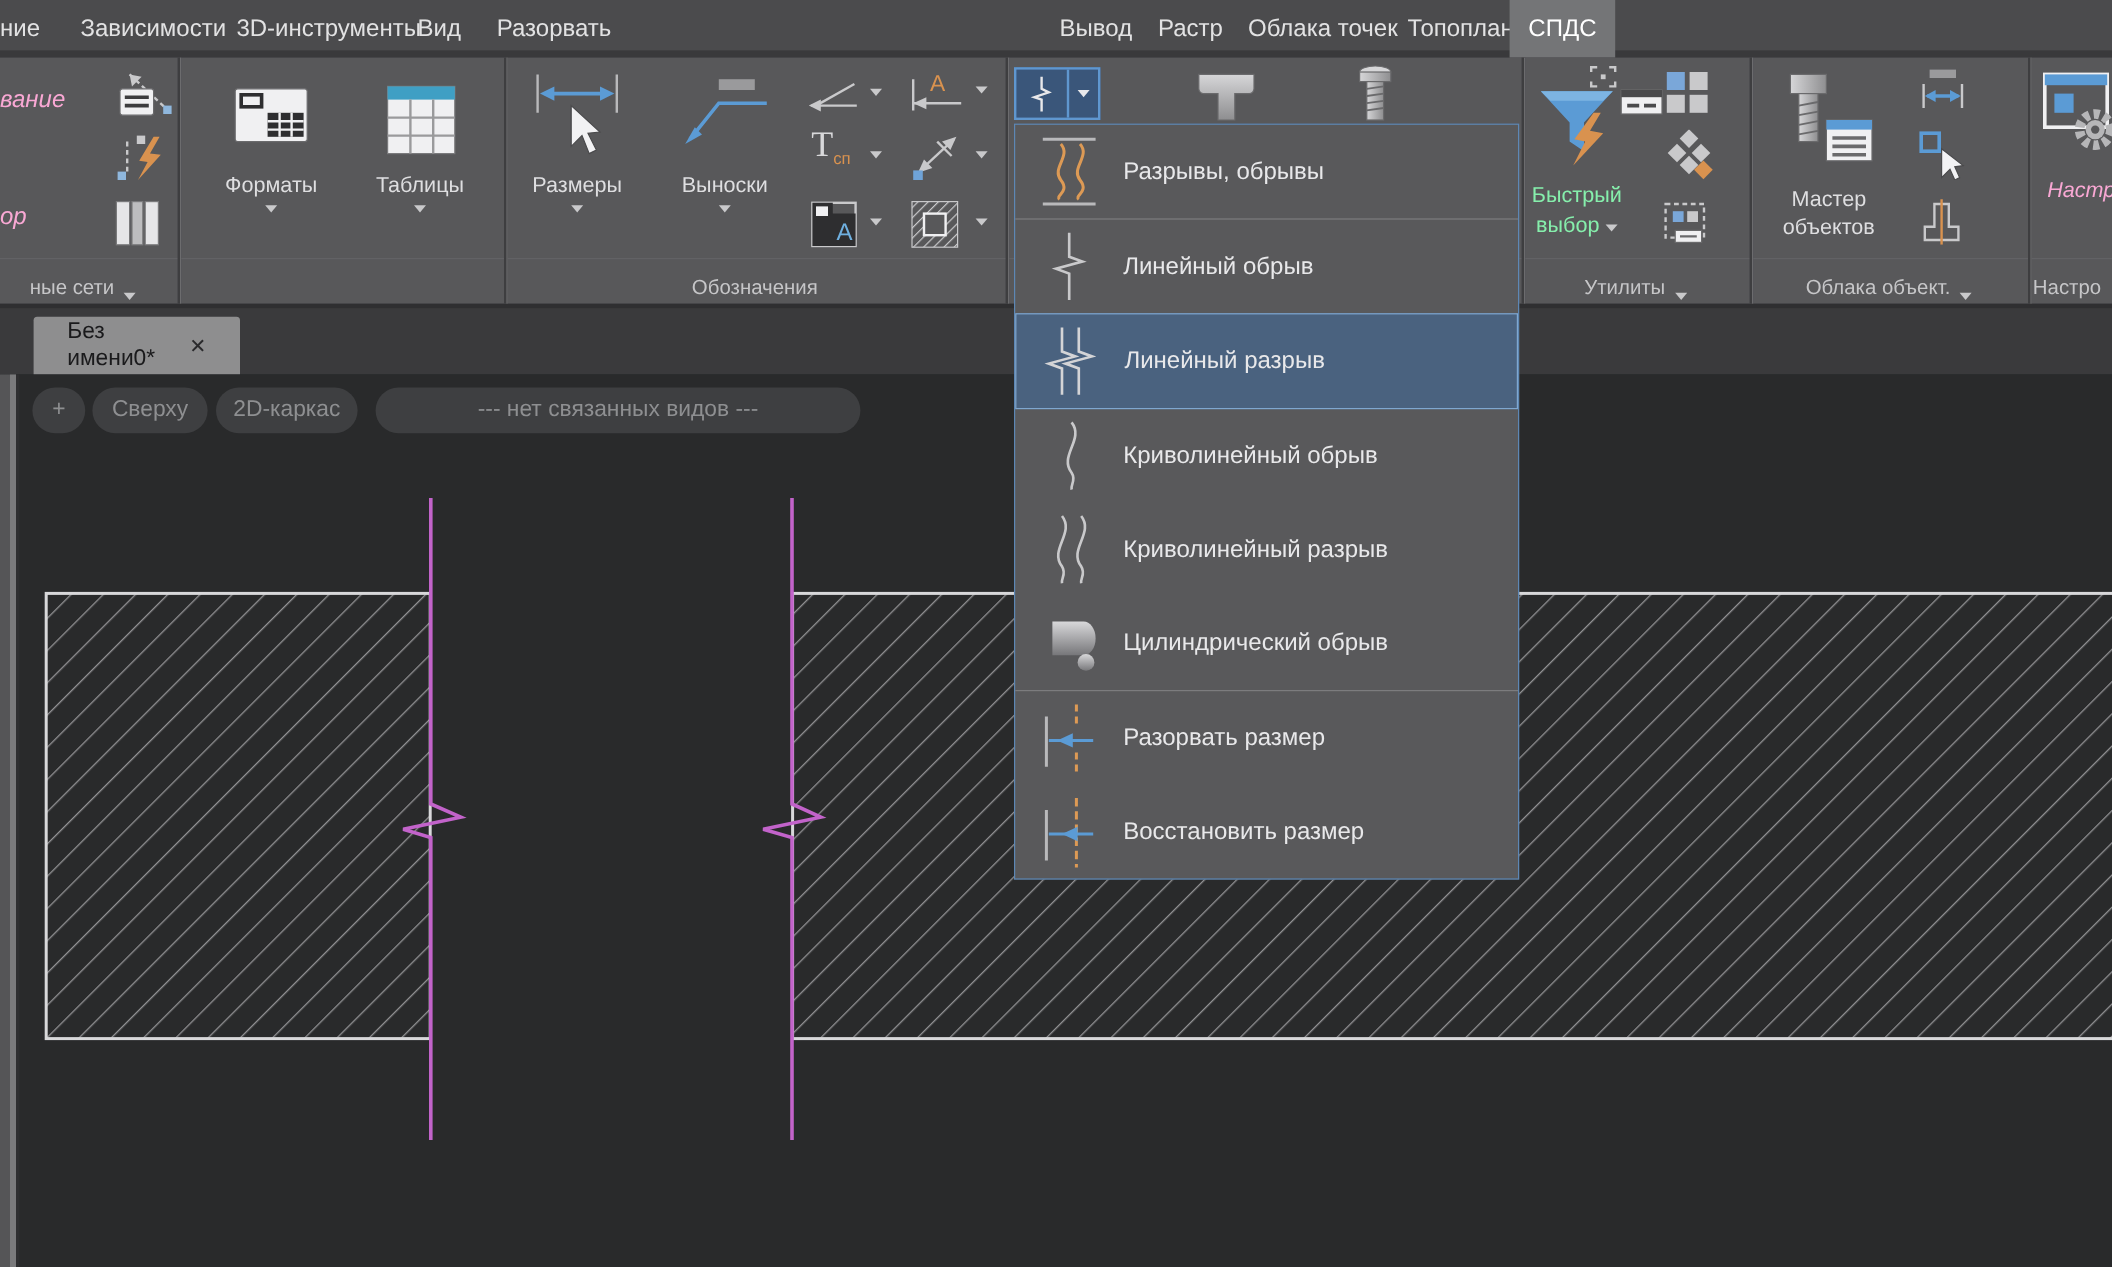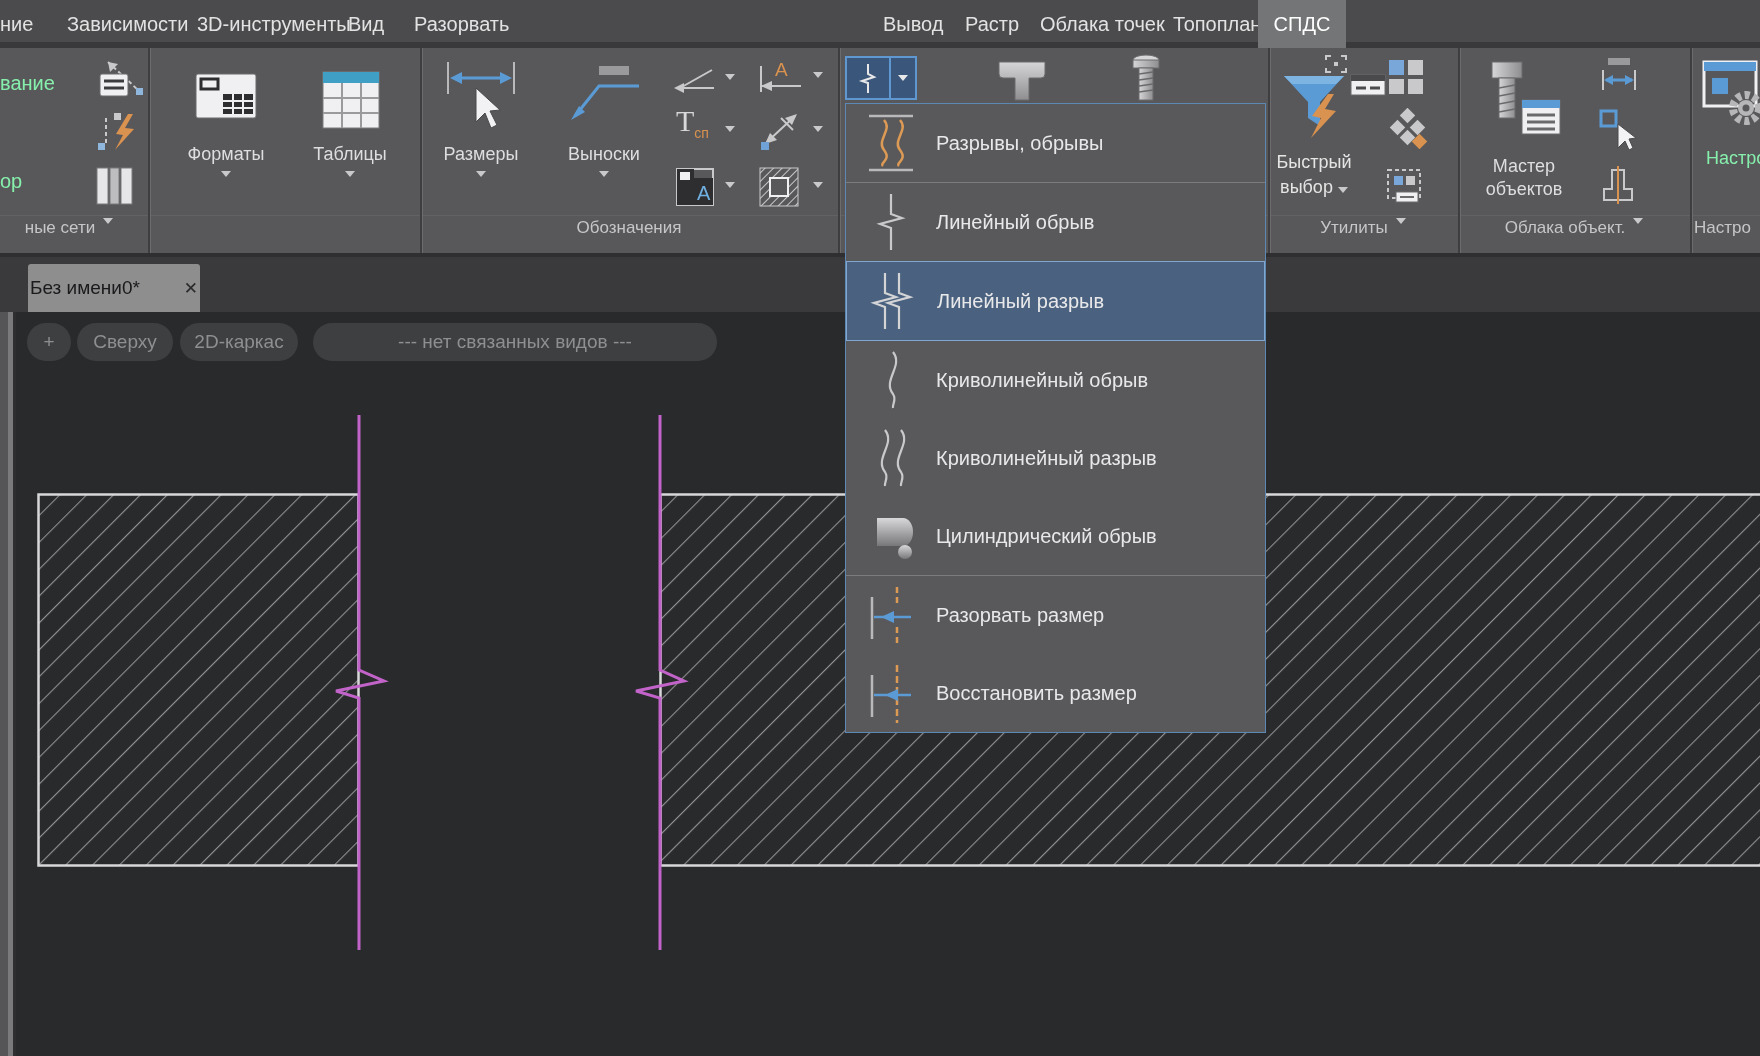--- a/index.html
+++ b/index.html
@@ -10,46 +10,46 @@
   #menubar{position:absolute;left:0;top:0;width:1760px;height:42px;background:#4b4b4d;
            border-bottom:6px solid #39393b;}
   .menu-item{position:absolute;top:0;height:48px;display:flex;align-items:center;
              color:#e2e2e3;font-size:20px;white-space:nowrap;text-align:center;}
   .menu-item.active{background:#747577;color:#ffffff;justify-content:center;}
   
   #ribbon{position:absolute;left:0;top:48px;width:1760px;height:205px;background:#58585a;
           border-bottom:4px solid #2f2f31;}
   .vsep{position:absolute;top:0;height:205px;width:2px;background:#3e3e40;border-right:1px solid #6c6c6e;}
   .hline{position:absolute;left:0;top:167px;width:1760px;height:1px;background:#626265;}
-  .footer{position:absolute;top:170px;height:32px;display:flex;align-items:flex-start;justify-content:center;
+  .footer{position:absolute;top:170px;height:32px;display:flex;align-items:flex-end;justify-content:center;
           color:#c6c6c8;font-size:17px;white-space:nowrap;overflow:hidden;}
   .caret{width:0;height:0;border-left:5px solid transparent;border-right:5px solid transparent;
          border-top:6px solid #c9c9cb;display:inline-block;}
   .footer .caret{margin-left:8px;}
   .big-btn{position:absolute;display:flex;flex-direction:column;align-items:center;color:#dedee0;}
   .big-btn .lbl{font-size:18px;margin-top:6px;white-space:nowrap;}
   .big-btn .caret{margin-top:6px;}
   .ri{position:absolute;}
-  .cut-text{position:absolute;color:#86efac;font-size:20px;white-space:nowrap;}
+  .cut-text{position:absolute;color:#f9a8d4;font-size:20px;white-space:nowrap;font-style:italic;}
   .mini-caret{position:absolute;width:0;height:0;border-left:5px solid transparent;
               border-right:5px solid transparent;border-top:6px solid #c9c9cb;}
   .tsp{position:absolute;color:#d8d8da;font-size:30px;font-family:"Liberation Serif",serif;}
   .tsp sub{color:#d9924f;font-size:14px;font-family:"Liberation Sans",sans-serif;}
-  .qs-text{position:absolute;left:1262px;top:102px;width:104px;text-align:center;color:#e5e5e5;
+  .qs-text{position:absolute;left:1262px;top:102px;width:104px;text-align:center;color:#86efac;
            font-size:18px;line-height:25px;}
   
   #split-btn{position:absolute;left:845px;top:8px;width:72px;height:44px;display:flex;
              background:#3a567a;border:2px solid #5f97d0;box-sizing:border-box;}
   #split-btn .half{flex:1;display:flex;align-items:center;justify-content:center;}
   #split-btn .half.arrow{flex:0 0 24px;border-left:2px solid #5f97d0;}
   #split-btn .caret{border-top-color:#e8e8ea;}
   
   #tabbar{position:absolute;left:0;top:257px;width:1760px;height:55px;background:#3a3a3c;}
   #doc-tab{position:absolute;left:28px;top:7px;width:172px;height:48px;background:#8e8e8f;
-           color:#1a1a1c;font-size:19px;display:flex;align-items:center;padding:0 2px;
+           color:#1a1a1c;font-size:19px;display:flex;align-items:center;padding:0 28px;
            box-sizing:border-box;border-radius:3px 3px 0 0;}
   #doc-tab .x{margin-left:auto;font-size:17px;color:#2a2a2c;}
   
   #canvas{position:absolute;left:0;top:312px;width:1760px;height:744px;background:#292a2b;}
   #left-strip{position:absolute;left:0;top:0;width:16px;height:744px;
               background:linear-gradient(90deg,#555557 0 8px,#7a7a7c 8px 13px,#2e2e30 13px 16px);}
   .pill{position:absolute;top:11px;height:38px;border-radius:19px;background:#3e3f41;
         color:#8e8f91;font-size:19px;display:flex;align-items:center;justify-content:center;}
   
   #dropdown{position:absolute;left:845px;top:103px;width:421px;height:630px;background:#59595b;

